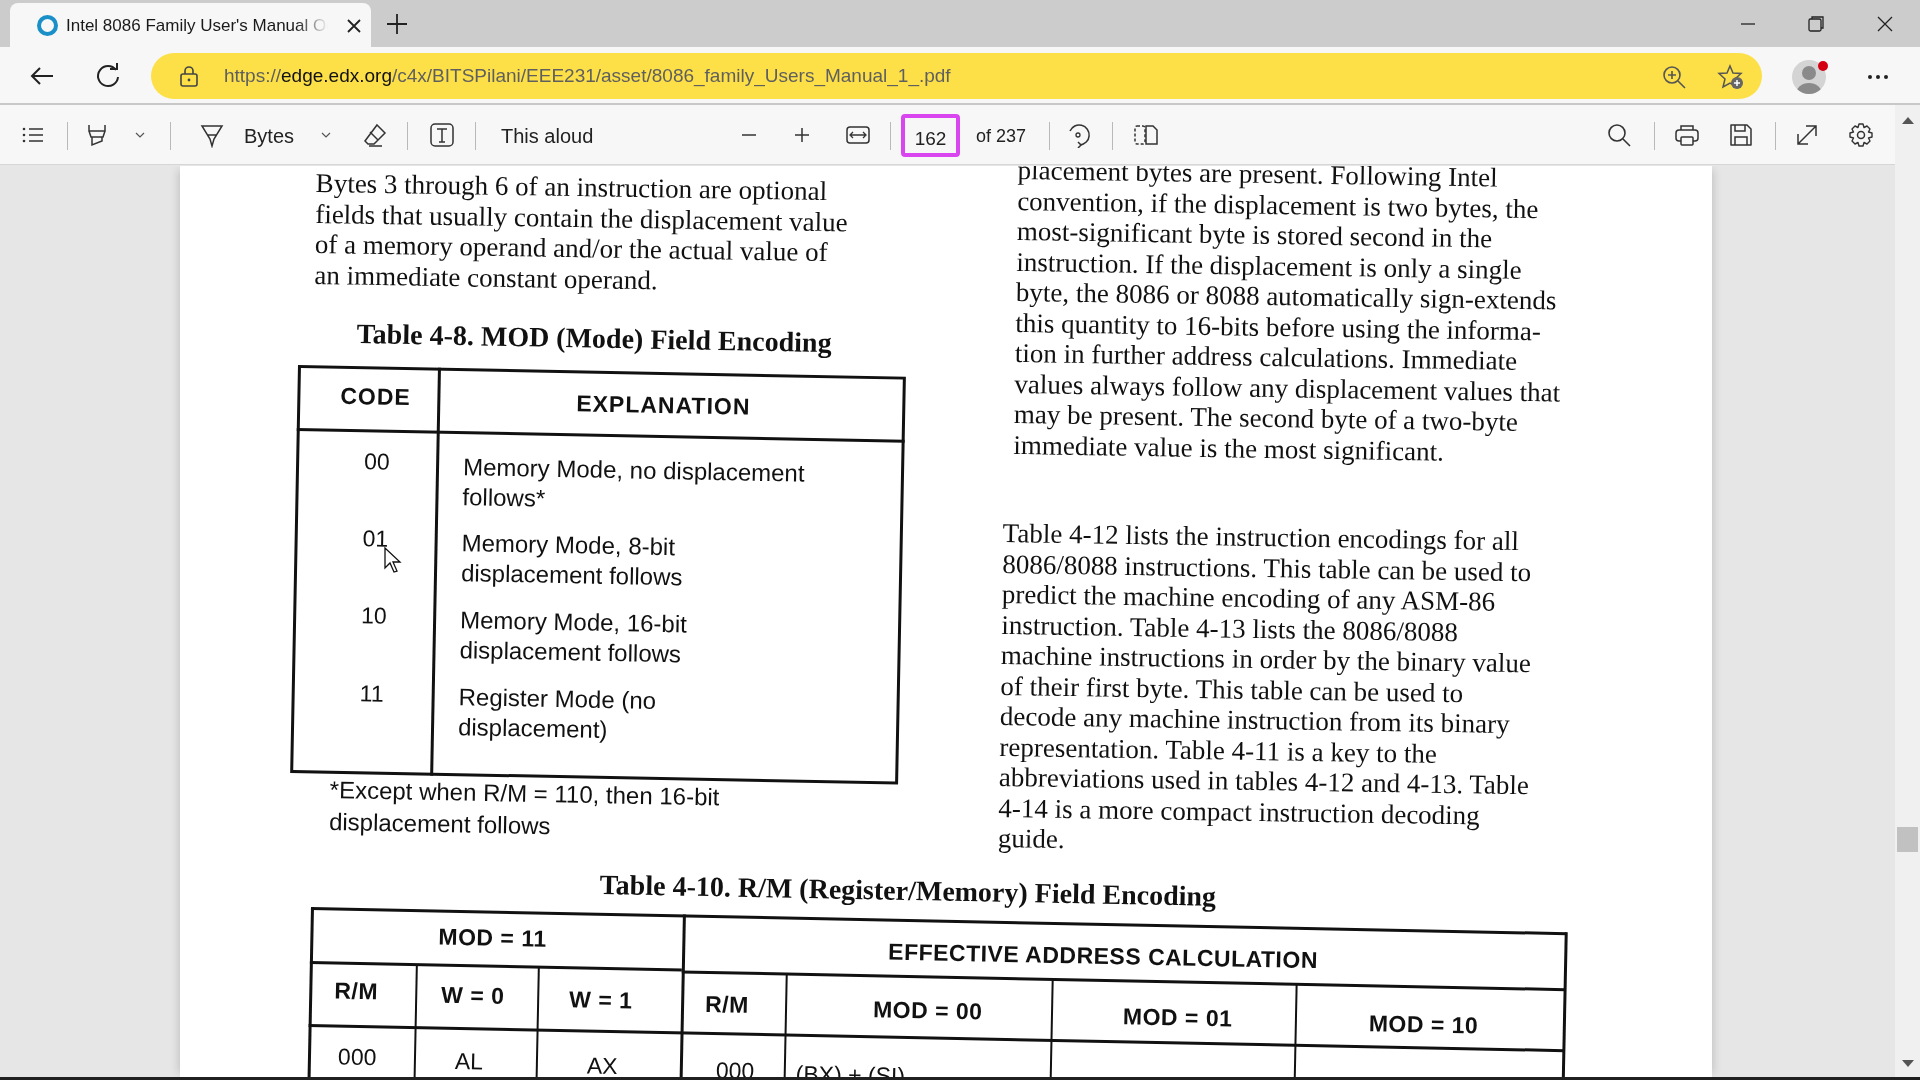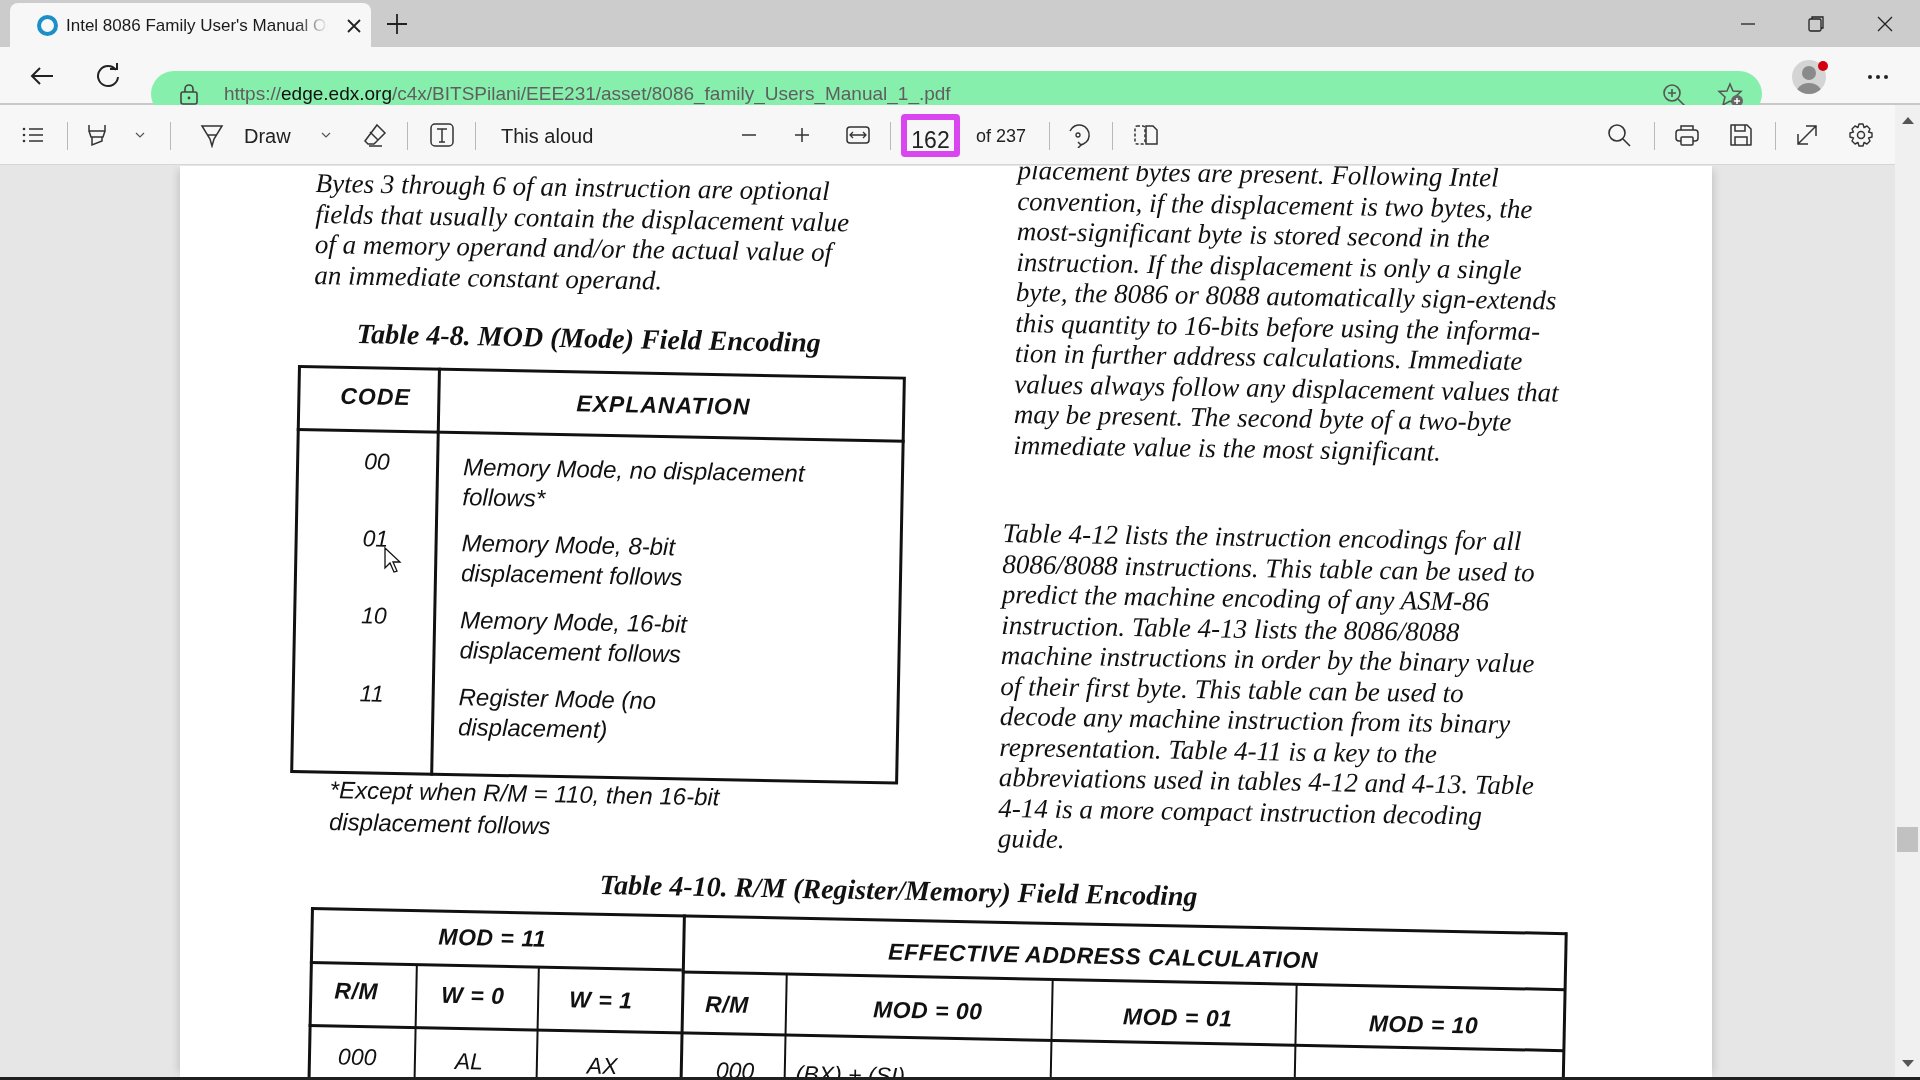--- a/index.html
+++ b/index.html
@@ -11,42 +11,42 @@
   #tab .favicon { position: absolute; left: 27px; top: 12px; width: 21px; height: 21px; border: 4px solid #1a8fc8; border-radius: 50%; }
   #tab .title { position: absolute; left: 56px; top: 13px; width: 262px; font-size: 17px; color: #1a1a1a; white-space: nowrap; overflow: hidden;
     -webkit-mask-image: linear-gradient(90deg, #000 88%, transparent); mask-image: linear-gradient(90deg, #000 88%, transparent); }
   #tab .close { position: absolute; left: 333px; top: 12px; width: 22px; height: 22px; }
   #newtab { position: absolute; left: 383px; top: 10px; width: 28px; height: 28px; }
   .winbtn { position: absolute; top: 8px; width: 32px; height: 32px; }
 
   
   #addrrow { position: absolute; left: 0; top: 47px; width: 1920px; height: 58px; background: #f7f7f7; border-bottom: 2px solid #c8c8c8; }
   .navbtn { position: absolute; top: 14px; width: 30px; height: 30px; }
-  #urlpill { position: absolute; left: 151px; top: 24px; width: 1611px; height: 46px; background: #86efac; border-radius: 23px; text-decoration: underline; }
+  #urlpill { position: absolute; left: 151px; top: 6px; width: 1611px; height: 46px; background: #fde047; border-radius: 23px; text-decoration: underline; }
   #urlpill .lock { position: absolute; left: 28px; top: 12px; width: 20px; height: 22px; }
   #urlpill .url { position: absolute; left: 73px; top: 12px; font-size: 19px; color: #5f5f5f; white-space: nowrap; }
   #urlpill .url b { font-weight: normal; color: #111; }
   #urlpill .zoomic { position: absolute; left: 1510px; top: 11px; width: 26px; height: 26px; }
   #urlpill .favic { position: absolute; left: 1566px; top: 10px; width: 28px; height: 28px; }
   #avatar { position: absolute; left: 1792px; top: 13px; width: 34px; height: 34px; border-radius: 50%; background: #d4d4d4; overflow: hidden; }
   #avatar-dot { position: absolute; left: 1818px; top: 14px; width: 10px; height: 10px; border-radius: 50%; background: #d4000f; }
   #moremenu { position: absolute; left: 1864px; top: 20px; width: 28px; height: 20px; }
 
   
   #pdftoolbar { position: absolute; left: 0; top: 105px; width: 1895px; height: 60px; background: #f7f7f7; border-bottom: 1px solid #d6d6d6; }
   .tbicon { position: absolute; top: 17px; width: 26px; height: 26px; }
   .tbsep { position: absolute; top: 17px; width: 1px; height: 28px; background: #b9b9b9; }
   .tblabel { position: absolute; top: 20px; font-size: 20px; color: #222; white-space: nowrap; }
   .chev { position: absolute; top: 25px; width: 12px; height: 10px; }
-  #pagebox { position: absolute; left: 901px; top: 9px; width: 59px; height: 43px; border: 6px solid #d946ef; border-radius: 4px; background: #f7f7f7; font-size: 23px; color: #222; text-align: center; line-height: 41px; }
+  #pagebox { position: absolute; left: 901px; top: 9px; width: 59px; height: 43px; border: 4px solid #d946ef; border-radius: 4px; background: #f7f7f7; font-size: 19px; color: #222; text-align: center; line-height: 41px; }
 
   
   #viewer { position: absolute; left: 0; top: 166px; width: 1895px; height: 911px; background: #e6e6e6; overflow: hidden; }
   #page { position: absolute; left: 180px; top: 0; width: 1532px; height: 911px; background: #ffffff;
-    box-shadow: -6px 0 8px -4px rgba(0,0,0,0.15), 6px 0 8px -4px rgba(0,0,0,0.15); font-style: italic; }
+    box-shadow: -6px 0 8px -4px rgba(0,0,0,0.15), 6px 0 8px -4px rgba(0,0,0,0.15); }
   .serif { font-family: "Liberation Serif", serif; color: #111; }
   .sans { font-family: "Liberation Sans", sans-serif; color: #111; }
   .para { position: absolute; font-size: 27px; line-height: 30.5px; text-align: justify; }
   .para span { display: block; white-space: nowrap; }
   .cap { position: absolute; font-size: 28px; font-weight: bold; white-space: nowrap; }
 
   
   #t48 { position: absolute; left: 118px; top: 199px; width: 620px; height: 405px; transform: rotate(1.1deg); transform-origin: 0 0; }
   #t48 .box { position: absolute; left: 0; top: 0; width: 608px; height: 408px; border: 3px solid #111; }
   #t48 .vline { position: absolute; left: 140px; top: 0; width: 3px; height: 408px; background: #111; }
@@ -145,21 +145,21 @@
   <svg class="tbicon" style="left:84px" viewBox="0 0 26 26">
       <path d="M5 3 V9 H21 V3 M5 9 L7 15 H19 L21 9 M8 15 V23 L18 19 V15" fill="none" stroke="#333" stroke-width="1.5"></path>
     </svg>
   <svg class="chev" style="left:134px" viewBox="0 0 12 10">
       <path d="M2 3 L6 7 L10 3" fill="none" stroke="#555" stroke-width="1.2"></path>
     </svg>
   <div class="tbsep" style="left:170px"></div>
   <svg class="tbicon" style="left:199px" viewBox="0 0 26 26">
       <path d="M3 4 H23 L15 17 L13 24 L11 17 Z M9 13 H17" fill="none" stroke="#333" stroke-width="1.5"></path>
     </svg>
-  <div class="tblabel" style="left:244px">Draw</div>
+  <div class="tblabel" style="left:244px">Bytes</div>
   <svg class="chev" style="left:320px" viewBox="0 0 12 10">
       <path d="M2 3 L6 7 L10 3" fill="none" stroke="#555" stroke-width="1.2"></path>
     </svg>
   <svg class="tbicon" style="left:362px" viewBox="0 0 26 26">
       <path d="M15 3 L23 11 L12 22 H6 L3 19 Z M8 10 L16 18 M7 24 H20" fill="none" stroke="#333" stroke-width="1.5"></path>
     </svg>
   <div class="tbsep" style="left:407px"></div>
   <svg class="tbicon" style="left:429px" viewBox="0 0 26 26">
       <rect x="2" y="2" width="22" height="22" rx="4" fill="none" stroke="#333" stroke-width="1.5"></rect>
       <path d="M8 7 H18 M13 7 V20 M10 20 H16" stroke="#333" stroke-width="1.5"></path>

